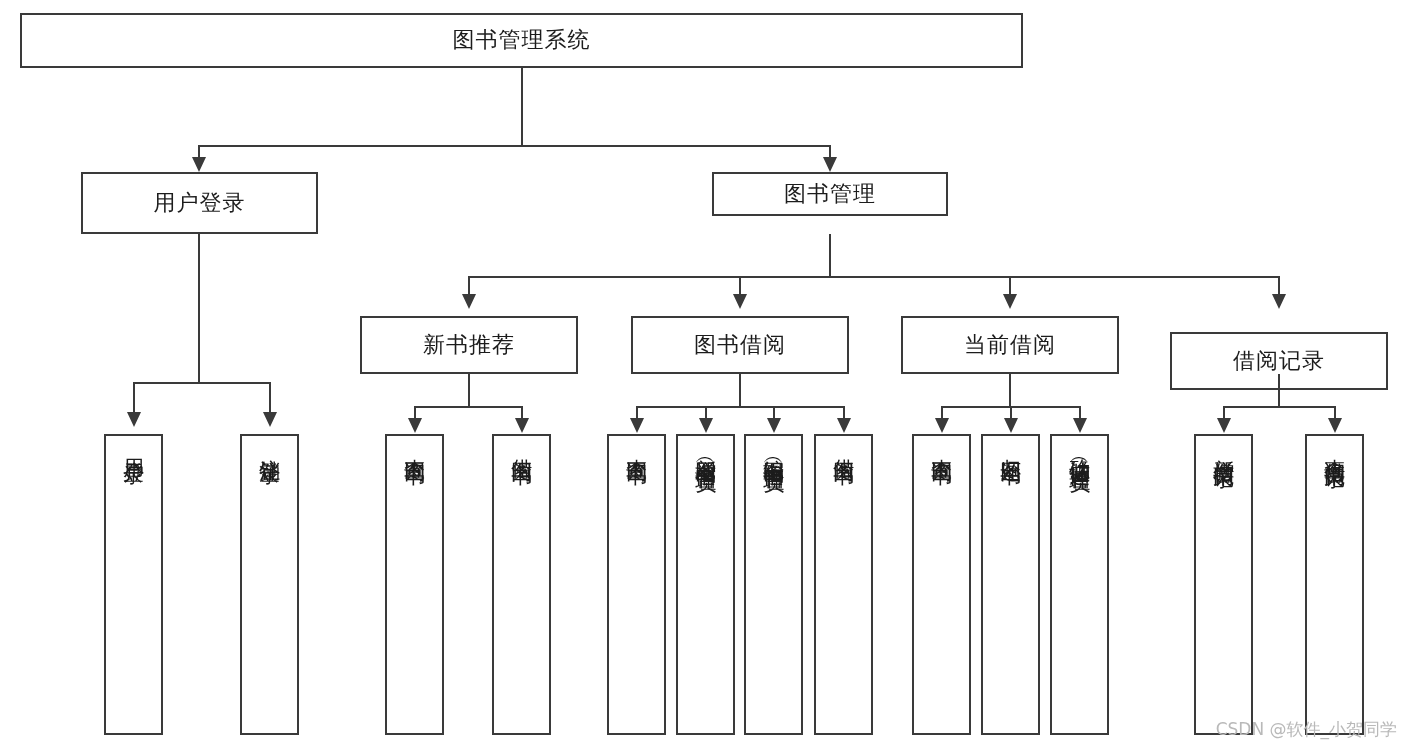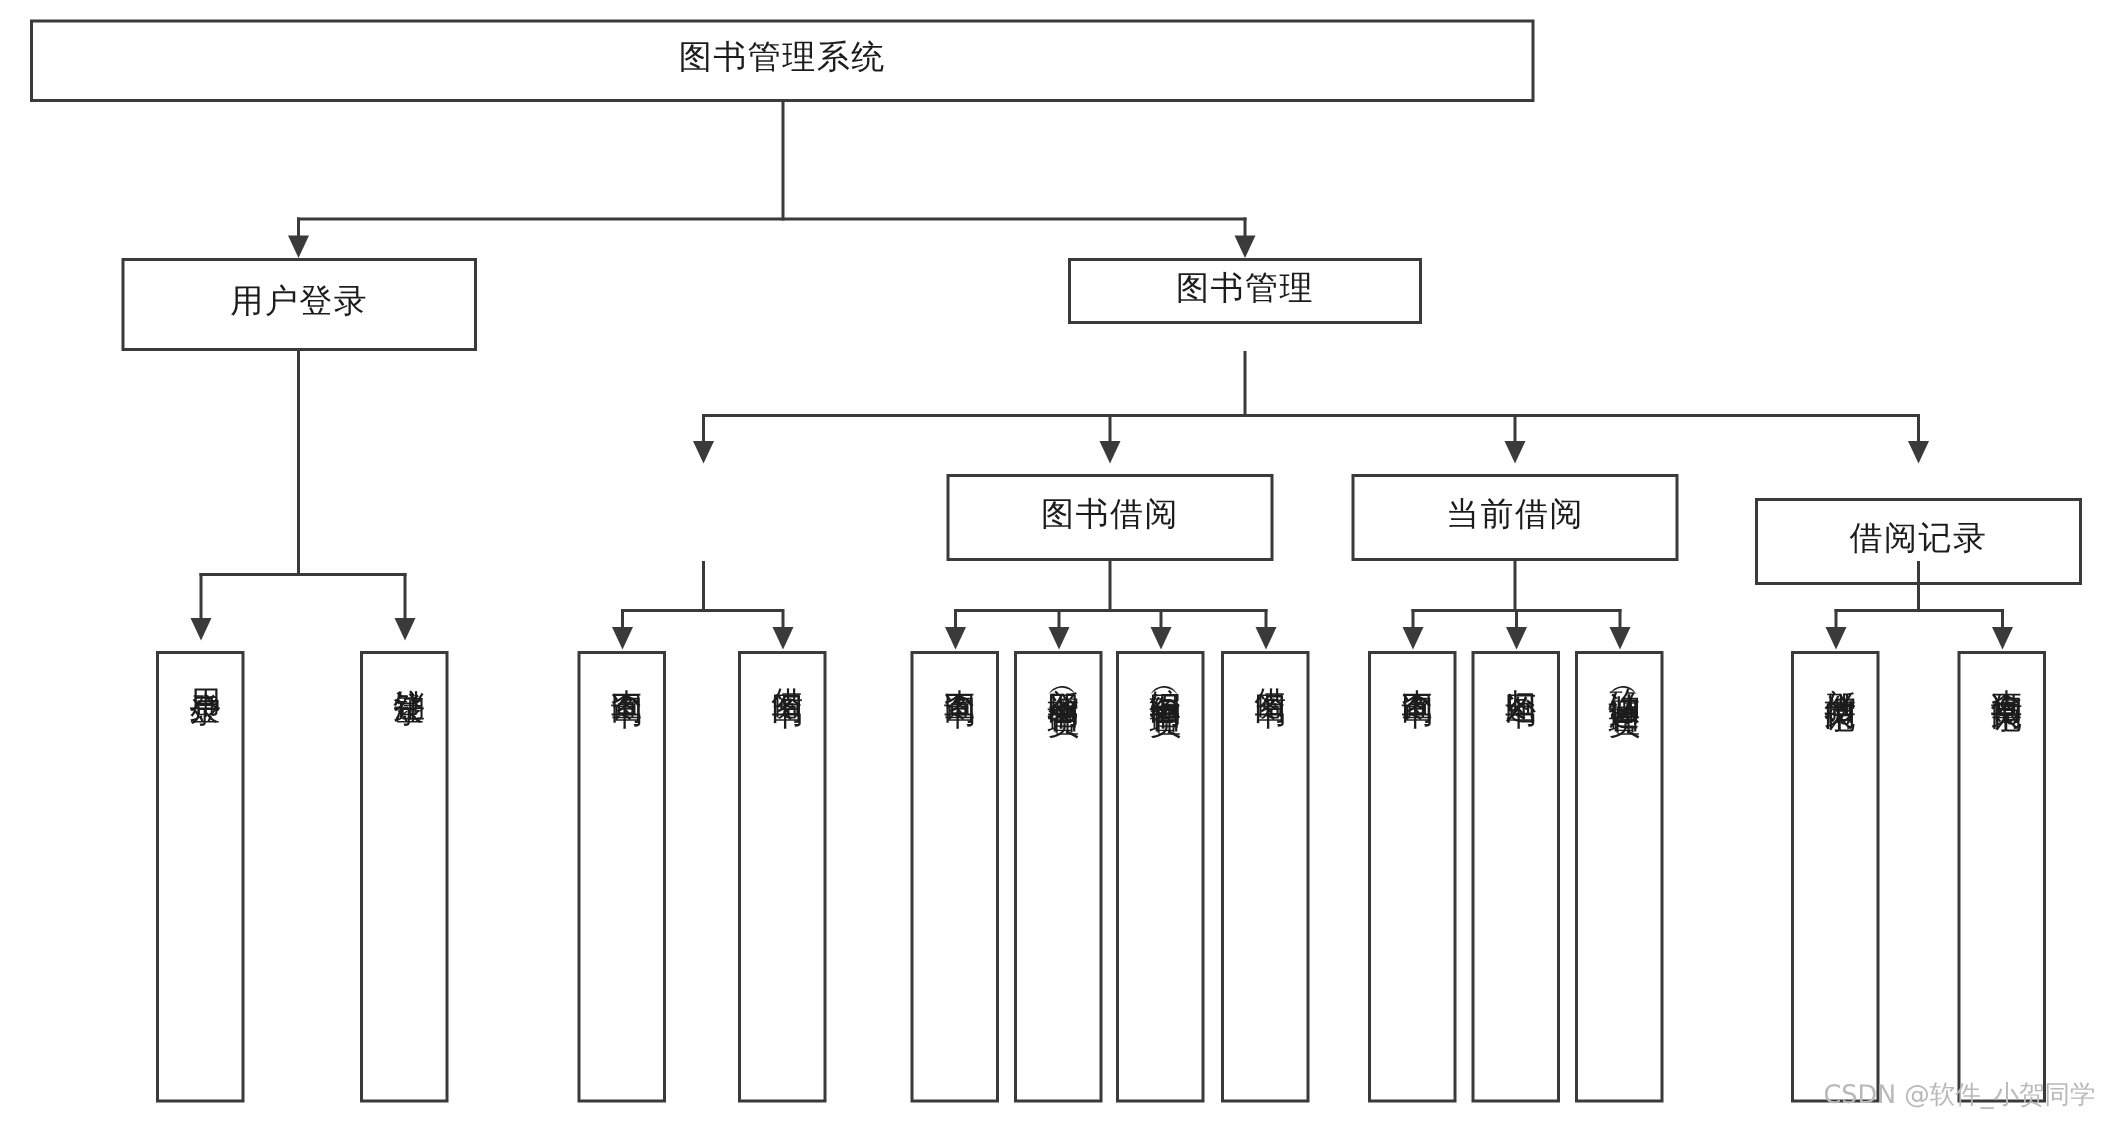--- a/index.html
+++ b/index.html
@@ -22,21 +22,20 @@
     background: #ffffff;
     display: flex;
     align-items: center;
     justify-content: center;
     color: #1c1c1c;
   }
   .node .label {
     display: block;
     text-align: center;
     letter-spacing: 1px;
-    font-family: Liberation Mono, monospace;
   }
   
   .node.h .label {
     font-size: 22px;
     line-height: 1.1;
     white-space: nowrap;
   }
   
   .node.v {
     align-items: flex-start;
@@ -118,20 +117,23 @@
   <div class="hline" style="left:468px; top:276px; width:812px;"></div>
   <div class="vline" style="left:468px; top:276px; height:22px;"></div>
   <div class="arrow" style="left:462px; top:294px;"></div>
   <div class="vline" style="left:739px; top:276px; height:22px;"></div>
   <div class="arrow" style="left:733px; top:294px;"></div>
   <div class="vline" style="left:1009px; top:276px; height:22px;"></div>
   <div class="arrow" style="left:1003px; top:294px;"></div>
   <div class="vline" style="left:1278px; top:276px; height:22px;"></div>
   <div class="arrow" style="left:1272px; top:294px;"></div>
 
+  <div class="node h" style="left:360px; top:316px; width:218px; height:58px;">
+    <span class="label">新书推荐</span>
+  </div>
   <div class="node h" style="left:631px; top:316px; width:218px; height:58px;">
     <span class="label">图书借阅</span>
   </div>
   <div class="node h" style="left:901px; top:316px; width:218px; height:58px;">
     <span class="label">当前借阅</span>
   </div>
   <div class="node h" style="left:1170px; top:332px; width:218px; height:58px;">
     <span class="label">借阅记录</span>
   </div>
 

